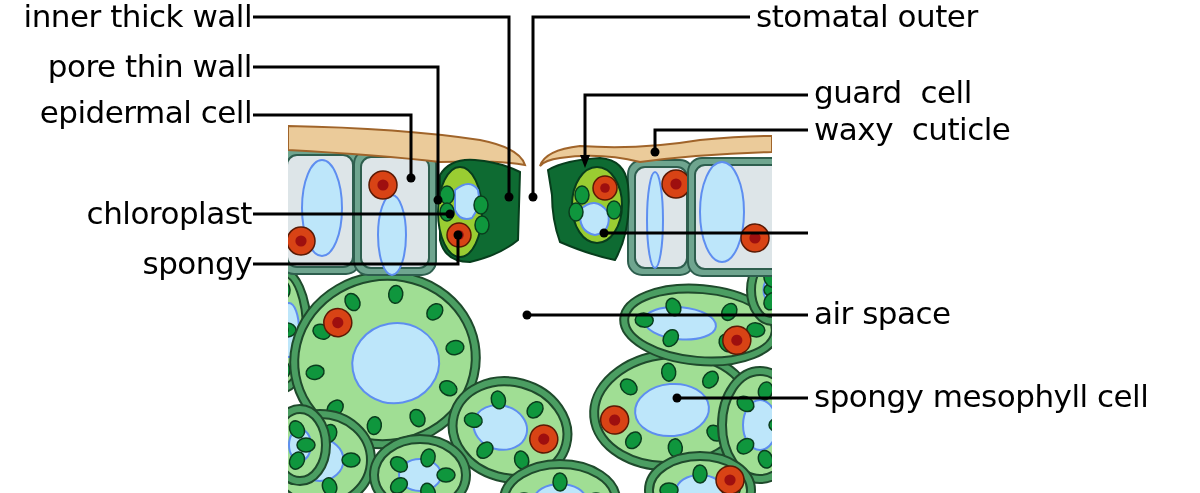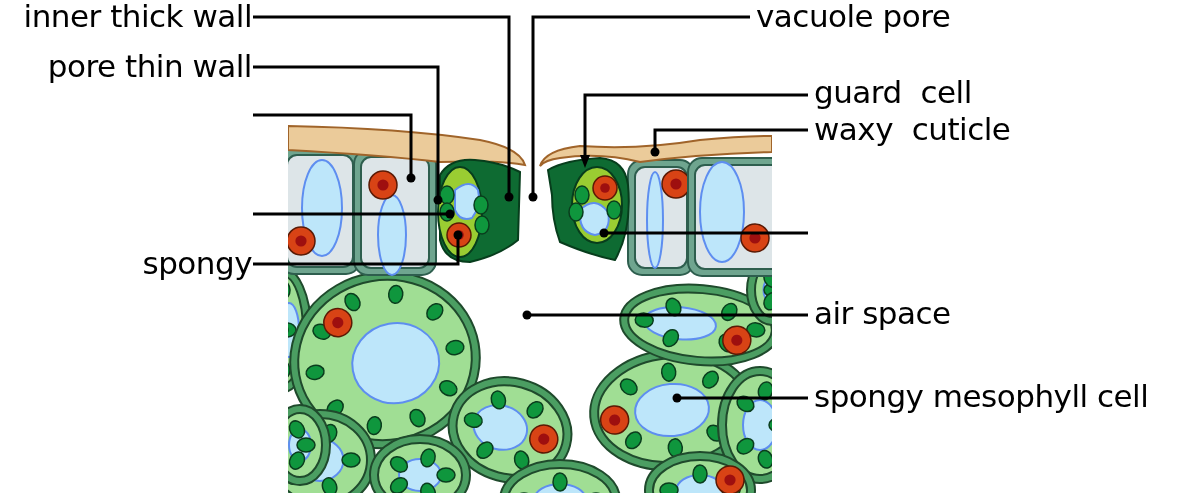--- a/index.html
+++ b/index.html
@@ -231,19 +231,21 @@
         <circle cx="604" cy="233" r="4.5" fill="#000000"></circle>
         <polyline points="808,315 527,315" fill="none" stroke="#000000" stroke-width="3"></polyline>
         <circle cx="527" cy="315" r="4.5" fill="#000000"></circle>
         <polyline points="808,398 677,398" fill="none" stroke="#000000" stroke-width="3"></polyline>
         <circle cx="677" cy="398" r="4.5" fill="#000000"></circle>
       </g>
   </svg>
 
   <div class="lbl r" style="right:948px;top:1px">inner thick wall</div>
   <div class="lbl r" style="right:948px;top:51px">pore thin wall</div>
+  <div class="lbl r" style="right:948px;top:97px">epidermal cell</div>
+  <div class="lbl r" style="right:948px;top:198px">chloroplast</div>
   <div class="lbl r" style="right:948px;top:248px">spongy</div>
-  <div class="lbl" style="left:756px;top:1px">vacuole pore</div>
+  <div class="lbl" style="left:756px;top:1px">stomatal outer</div>
   <div class="lbl" style="left:814px;top:114px">waxy  cuticle</div>
   <div class="lbl" style="left:814px;top:77px">guard  cell</div>
   <div class="lbl" style="left:814px;top:381px">spongy mesophyll cell</div>
   <div class="lbl" style="left:814px;top:298px">air space</div>
 </div>
 
 </body></html>

